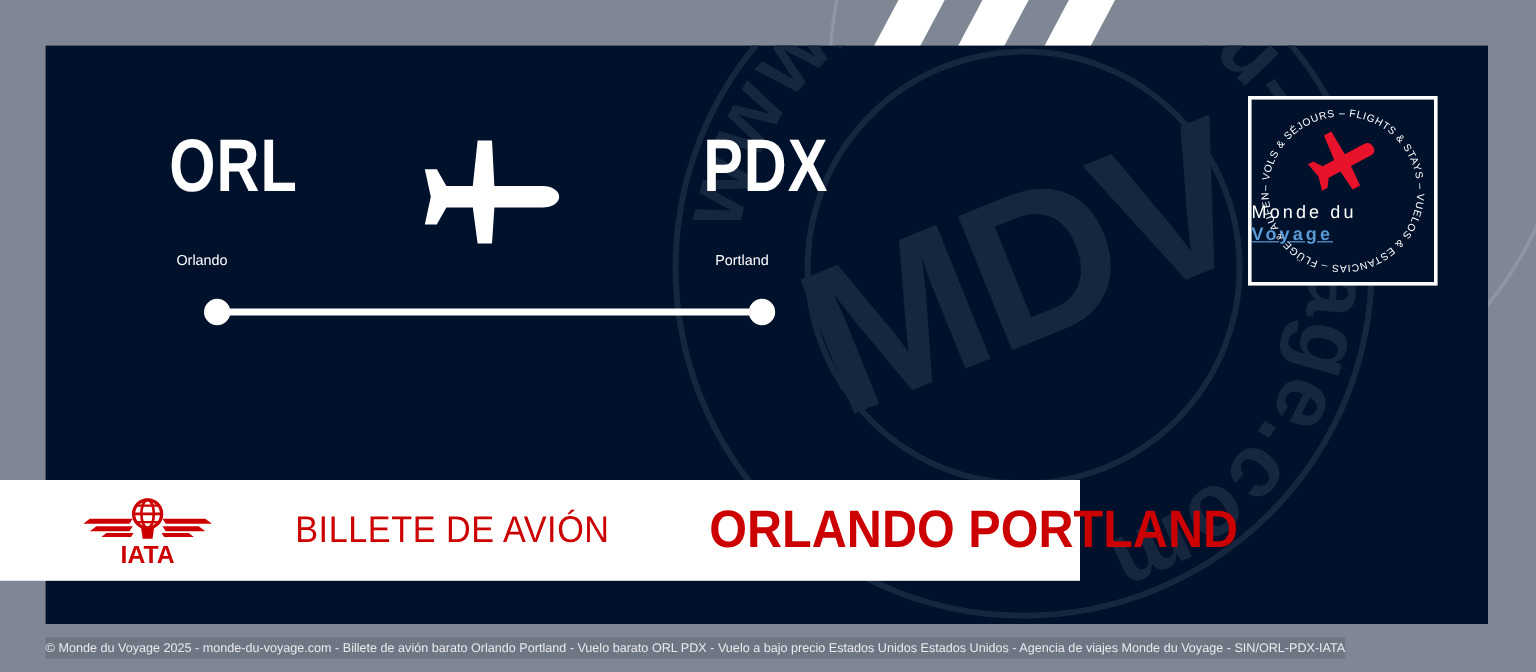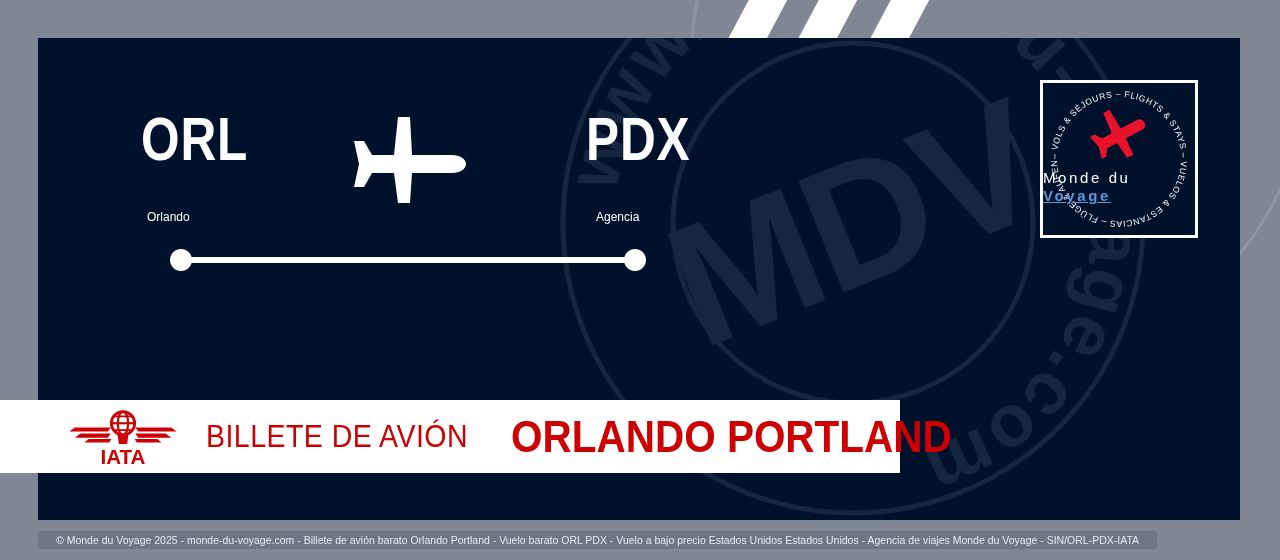--- a/index.html
+++ b/index.html
@@ -106,22 +106,22 @@
   }
   #brand-name2 {
     position:absolute; left:0; right:0; top:104px; text-align:left;
     color:#5b9bd5; font-size:15px; font-weight:bold; letter-spacing:2.6px;
     font-family:"Liberation Sans", sans-serif;
     text-decoration:underline;
   }
 
   
   #title-banner {
-    position:absolute; left:0; top:400px; width:900px; height:73px;
-    background:#ffffff; z-index:5; display:flex; align-items:center;
+    position:absolute; left:0; top:400px; width:900px; height:84px;
+    background:#ffffff; z-index:5; display:flex; align-items:center;gap:40px;
   }
 
   #iata-logo { width:110px; margin-left:68px; flex:0 0 auto; }
   #iata-logo svg { width:100%; height:58px; display:block; }
 
   #ticket-label {
     margin-left:28px; color:#cc0000; font-size:31px;
     font-family:"Liberation Sans Narrow","Liberation Sans", sans-serif;
     transform:scaleX(0.92); transform-origin:left center;
     white-space:nowrap; letter-spacing:0.5px;
@@ -130,21 +130,21 @@
     margin-left:20px; color:#cc0000; font-size:44px; font-weight:bold;
     font-family:"Liberation Sans Narrow","Liberation Sans", sans-serif;
     transform:scaleX(0.92); transform-origin:left center;
     white-space:nowrap; letter-spacing:0px;
   }
 
   
   #footer-text {
     position:absolute; left:38px; top:531px; z-index:6;
     color:#e8eaee; font-size:10.5px; line-height:16px;
-    background:#6e7583; padding:1px 18px; white-space:nowrap;
+    background:#6e7583; padding:1px 0; white-space:nowrap;
     font-family:"Liberation Sans", sans-serif;
     text-align:right;
   }
 </style>
 </head>
 <body>
 
 <div id="bg-stripes">
   <div class="stripe s1"></div>
   <div class="stripe s2"></div>
@@ -168,21 +168,21 @@
     <div class="wm-center">
       <span>MDV</span>
     </div>
   </div>
 
   <div id="route-block">
     <div class="code" id="code-origin">ORL</div>
     <div class="code" id="code-dest">PDX</div>
 
     <div class="city" id="city-origin">Orlando</div>
-    <div class="city" id="city-dest">Agencia</div>
+    <div class="city" id="city-dest">Portland</div>
 
     <div id="plane-icon">
       <svg viewBox="0 0 122 90" xmlns="http://www.w3.org/2000/svg">
         <path fill="#ffffff" d="M50 2 L62 2 L64 40 L104 40 C112 40 118 44 118 49 C118 54 112 58 104 58 L64 58 L62 88 L50 88 L46 58 L24 58 L16 72 L6 72 L11 49 L6 26 L16 26 L24 40 L46 40 Z"></path>
       </svg>
     </div>
 
     <div id="route-line">
       <div class="bar"></div>
       <div class="dot left"></div>

